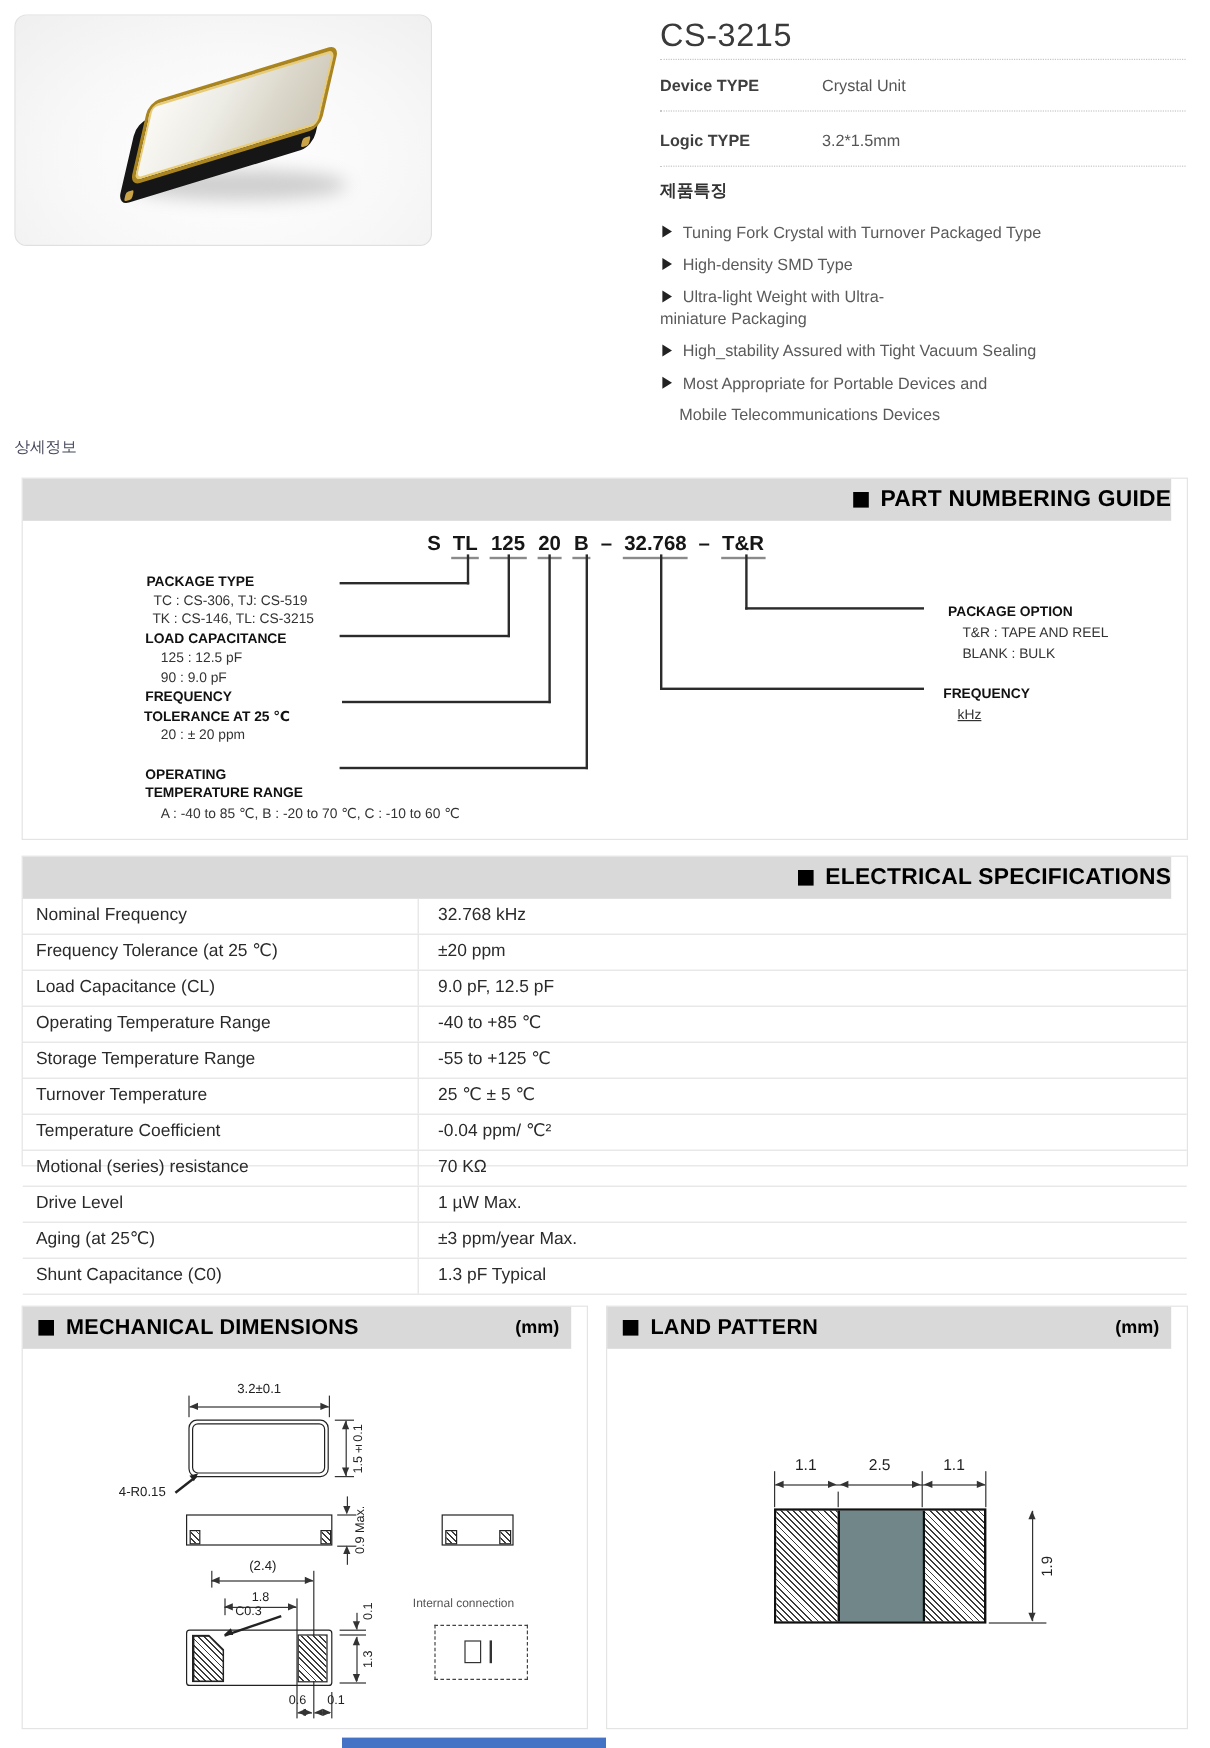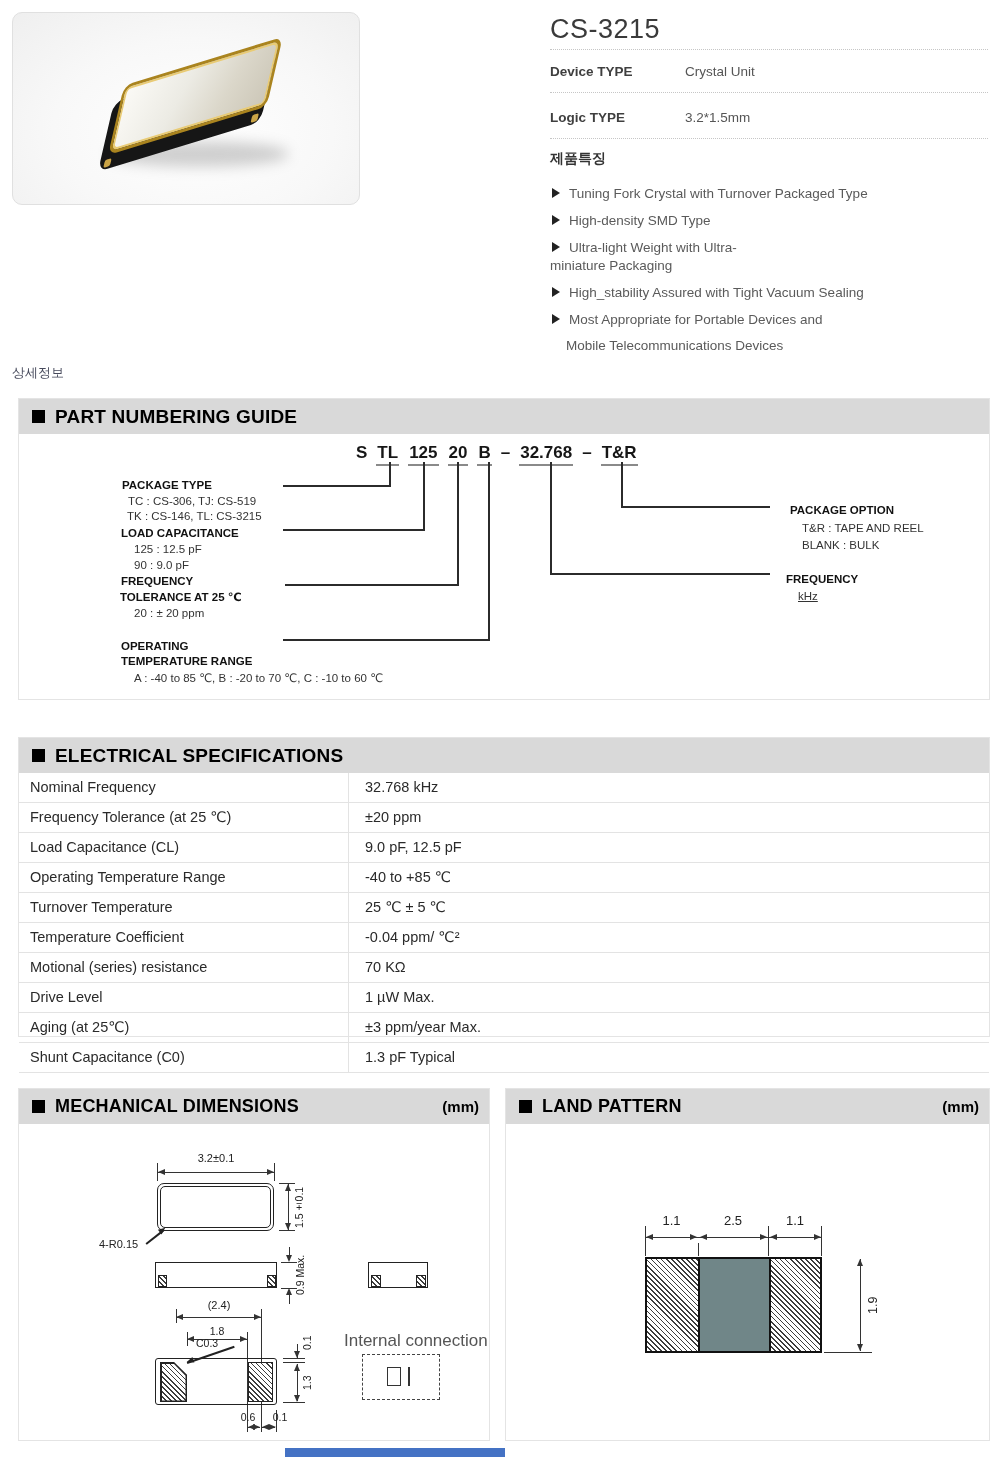--- a/index.html
+++ b/index.html
@@ -20,21 +20,21 @@
   .title{position:absolute;left:550px;top:14px;font-size:27px;color:#3a3a3a;letter-spacing:.5px;}
   .hlabel{position:absolute;font-size:13.5px;font-weight:bold;color:#3f3f3f;}
   .hvalue{position:absolute;font-size:13.5px;color:#555;}
   .feat-title{position:absolute;font-size:14px;font-weight:bold;color:#333;}
   .feat{position:absolute;font-size:13.5px;color:#5a5a5a;}
   .tri{position:absolute;width:0;height:0;border-style:solid;border-width:5px 0 5px 8px;
        border-color:transparent transparent transparent #222;}
   .detail{position:absolute;font-size:13px;color:#474a5c;}
   
   .secbox{position:absolute;border:1px solid #e4e4e4;background:#fff;box-sizing:border-box;}
-  .secbar{position:absolute;left:0;top:0;right:0;height:35px;background:#d9d9d9;display:flex;align-items:center;}
+  .secbar{position:absolute;left:0;top:0;right:13px;height:35px;background:#d9d9d9;display:flex;align-items:center;justify-content:flex-end;}
   .sq{display:inline-block;width:13px;height:13px;background:#000;margin:0 10px 0 13px;flex:0 0 auto;}
   .sectitle{font-size:19px;font-weight:bold;color:#000;letter-spacing:.2px;white-space:nowrap;}
   .secunit{margin-left:auto;margin-right:10px;font-size:15px;font-weight:bold;color:#000;}
   
   .code{position:absolute;left:356px;top:443px;display:flex;gap:9px;font-size:17px;font-weight:bold;color:#161616;}
   .code .u{border-bottom:2px solid #8a8a8a;padding:0 1px 1px;}
   .pn-t{position:absolute;font-size:11.5px;font-weight:bold;color:#111;white-space:nowrap;}
   .pn-v{position:absolute;font-size:11.5px;color:#333;white-space:nowrap;}
   
   .spec-row{display:flex;height:29px;line-height:29px;border-bottom:1px solid #e3e3e3;font-size:14.5px;color:#2a2a2a;}
@@ -140,41 +140,45 @@
   <div class="pn-t" style="left:121px;top:640px;">OPERATING</div>
   <div class="pn-t" style="left:121px;top:655px;">TEMPERATURE RANGE</div>
   <div class="pn-v" style="left:134px;top:671px;">A : -40 to 85 ℃, B : -20 to 70 ℃, C : -10 to 60 ℃</div>
 
   <div class="pn-t" style="left:790px;top:504px;">PACKAGE OPTION</div>
   <div class="pn-v" style="left:802px;top:522px;">T&amp;R : TAPE AND REEL</div>
   <div class="pn-v" style="left:802px;top:539px;">BLANK : BULK</div>
   <div class="pn-t" style="left:786px;top:573px;">FREQUENCY</div>
   <div class="pn-v" style="left:798px;top:590px;text-decoration:underline;">kHz</div>
 
-  <div class="secbox" style="left:18px;top:713px;width:972px;height:300px;margin-top:24px;">
+  <div class="secbox" style="left:18px;top:713px;width:972px;height:259px;">
     <div class="secbar">
       <i class="sq"></i>
       <span class="sectitle">ELECTRICAL SPECIFICATIONS</span>
     </div>
     <div style="position:absolute;left:0;top:35px;right:0;">
       <div class="spec-row">
           <div class="sl">Nominal Frequency</div>
           <div class="sv">32.768 kHz</div>
         </div>
       <div class="spec-row">
           <div class="sl">Frequency Tolerance (at 25 ℃)</div>
           <div class="sv">±20 ppm</div>
         </div>
       <div class="spec-row">
           <div class="sl">Load Capacitance (CL)</div>
           <div class="sv">9.0 pF, 12.5 pF</div>
         </div>
       <div class="spec-row">
           <div class="sl">Operating Temperature Range</div>
           <div class="sv">-40 to +85 ℃</div>
+        </div>
+      <div class="spec-row">
+          <div class="sl">Storage Temperature Range</div>
+          <div class="sv">-55 to +125 ℃</div>
         </div>
       <div class="spec-row">
           <div class="sl">Turnover Temperature</div>
           <div class="sv">25 ℃ ± 5 ℃</div>
         </div>
       <div class="spec-row">
           <div class="sl">Temperature Coefficient</div>
           <div class="sv">-0.04 ppm/ ℃²</div>
         </div>
       <div class="spec-row">
@@ -273,21 +277,21 @@
   <div class="L" style="left:276px;top:1410px;width:1px;height:22px;"></div>
   <div class="dls" style="left:238px;top:1411px;width:20px;">0.6</div>
   <div class="dls" style="left:270px;top:1411px;width:20px;">0.1</div>
   <div class="L" style="left:248px;top:1427px;width:12px;height:1px;"></div>
   <i class="ah al" style="left:248px;top:1423.5px;"></i>
   <i class="ah ar" style="left:253px;top:1423.5px;"></i>
   <div class="L" style="left:262px;top:1427px;width:13px;height:1px;"></div>
   <i class="ah al" style="left:262px;top:1423.5px;"></i>
   <i class="ah ar" style="left:269px;top:1423.5px;"></i>
 
-  <div style="position:absolute;left:344px;top:1331px;font-size:17px;color:#555;">Internal connection</div>
+  <div style="position:absolute;left:344px;top:1331px;font-size:10px;color:#555;">Internal connection</div>
   <div style="position:absolute;left:362px;top:1354px;width:78px;height:46px;border:1.5px dashed #444;box-sizing:border-box;">
     <div style="position:absolute;left:24px;top:12px;width:14px;height:19px;border:1.5px solid #333;box-sizing:border-box;"></div>
     <div style="position:absolute;left:45px;top:12px;width:2px;height:19px;background:#333;"></div>
   </div>
 
   <div class="secbox" style="left:505px;top:1088px;width:485px;height:353px;">
     <div class="secbar">
       <i class="sq"></i>
       <span class="sectitle" style="font-size:18px;">LAND PATTERN</span>
       <span class="secunit">(mm)</span>

